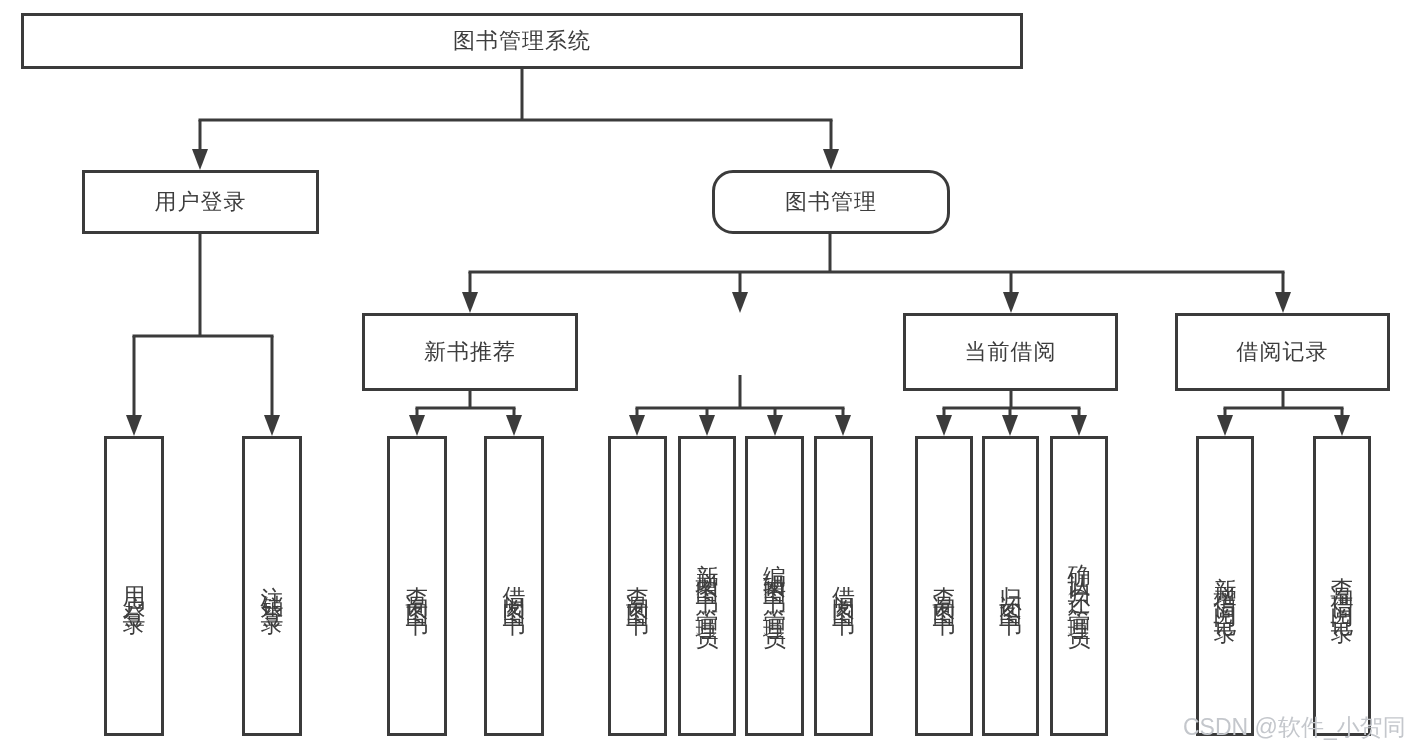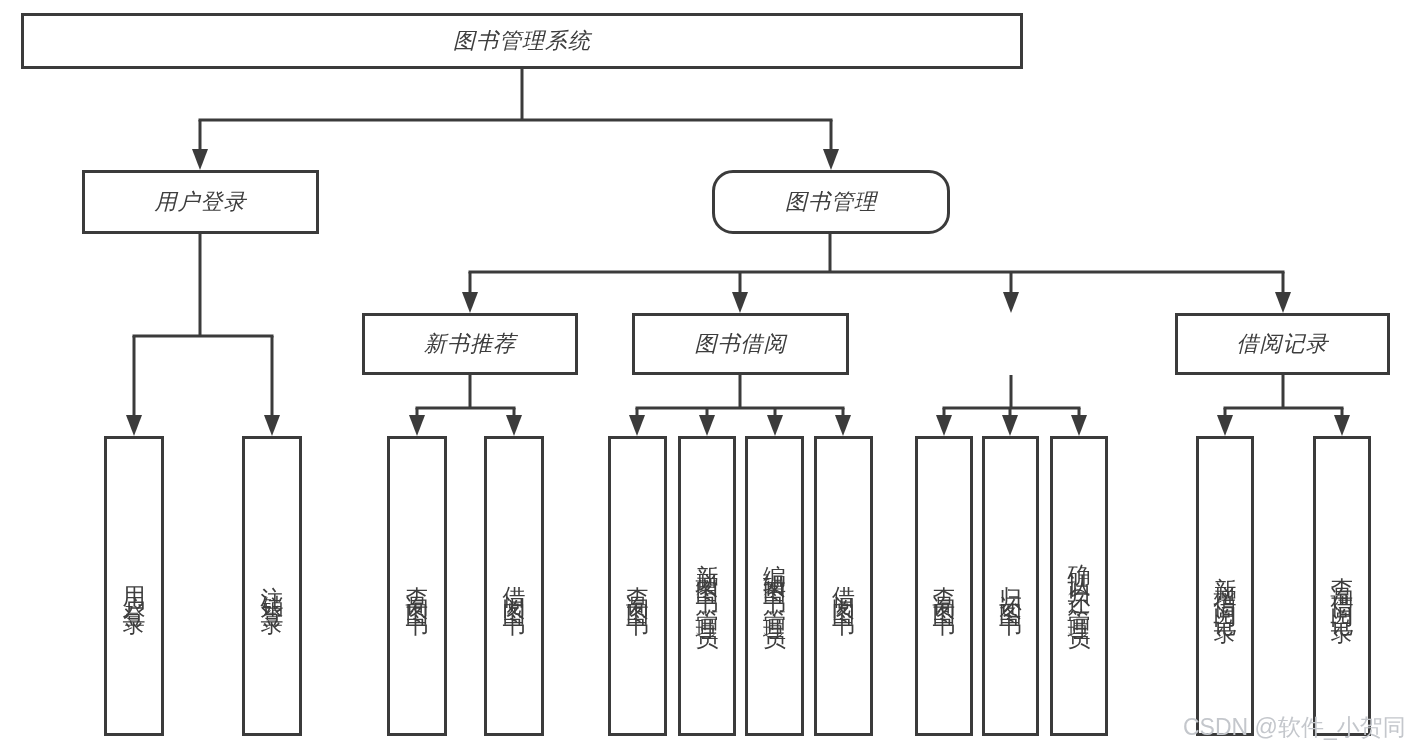--- a/index.html
+++ b/index.html
@@ -28,34 +28,33 @@
     background:#fff;
     border:3px solid var(--line-color);
     color:var(--text-color);
     display:flex;align-items:center;justify-content:center;
     z-index:2;
   }
   .hbox{
     font-size:22px;
     letter-spacing:1px;
     white-space:nowrap;
-    font-style:italic;
   }
   .vbox{
     writing-mode:vertical-rl;
     text-orientation:mixed;
     font-size:23px;
     letter-spacing:9px;
     line-height:1;
     width:60px;height:300px;
     top:436px;
   }
   .root-node{left:21px;top:13px;width:1002px;height:56px;}
   .l2{top:170px;height:64px;}
-  .l3{top:313px;height:62px;}
+  .l3{top:313px;height:78px;}
   .watermark{
     position:absolute;
     left:1183px;top:712px;
     font-size:23px;
     color:var(--watermark-color);
     white-space:nowrap;
     z-index:3;
   }
 </style>
 </head>
@@ -138,21 +137,21 @@
       <polygon points="1342,436 1334,415 1350,415"></polygon>
     </g>
   </svg>
 
   <div class="box hbox root-node">图书管理系统</div>
 
   <div class="box hbox l2" style="left:82px;width:237px;">用户登录</div>
   <div class="box hbox l2" style="left:712px;width:238px;border-radius:21px;">图书管理</div>
 
   <div class="box hbox l3" style="left:362px;width:216px;">新书推荐</div>
-  <div class="box hbox l3" style="left:632px;width:217px;">图书借阅</div>
+  <div class="box hbox l3" style="left:903px;width:215px;">当前借阅</div>
   <div class="box hbox l3" style="left:1175px;width:215px;">借阅记录</div>
 
   <div class="box vbox" style="left:104px;">用户登录</div>
   <div class="box vbox" style="left:242px;">注销登录</div>
 
   <div class="box vbox" style="left:387px;">查询图书</div>
   <div class="box vbox" style="left:484px;">借阅图书</div>
 
   <div class="box vbox" style="left:608px;width:59px;">查询图书</div>
   <div class="box vbox" style="left:678px;width:58px;">新增图书（管理员）</div>

